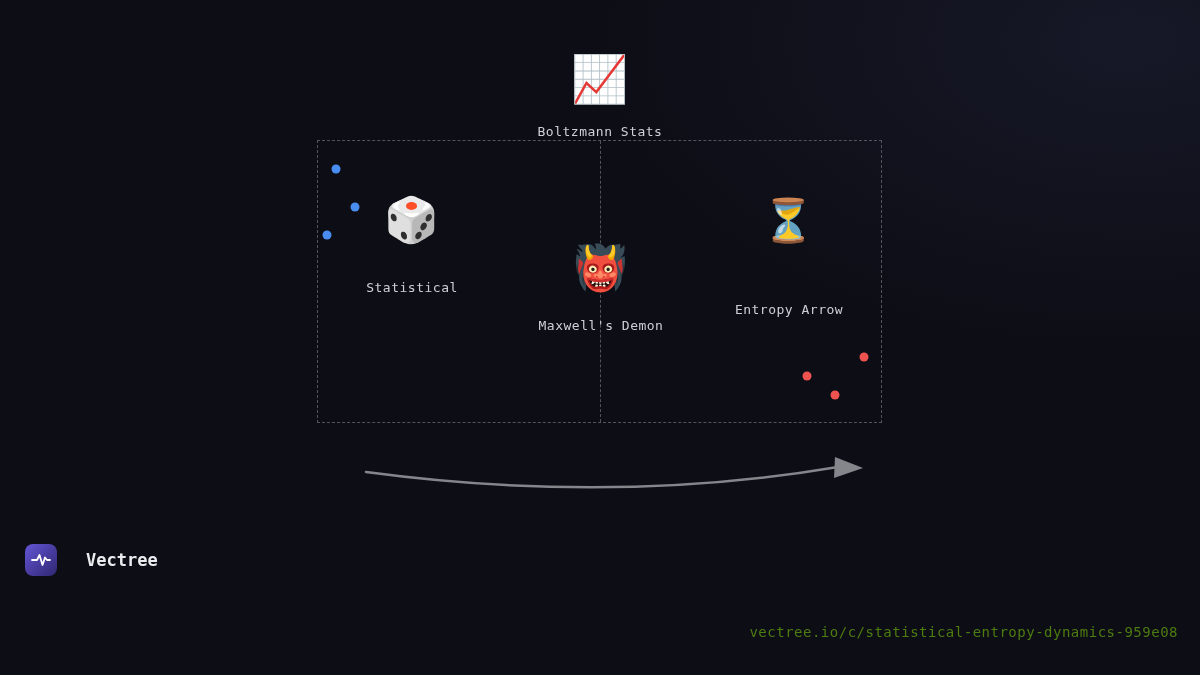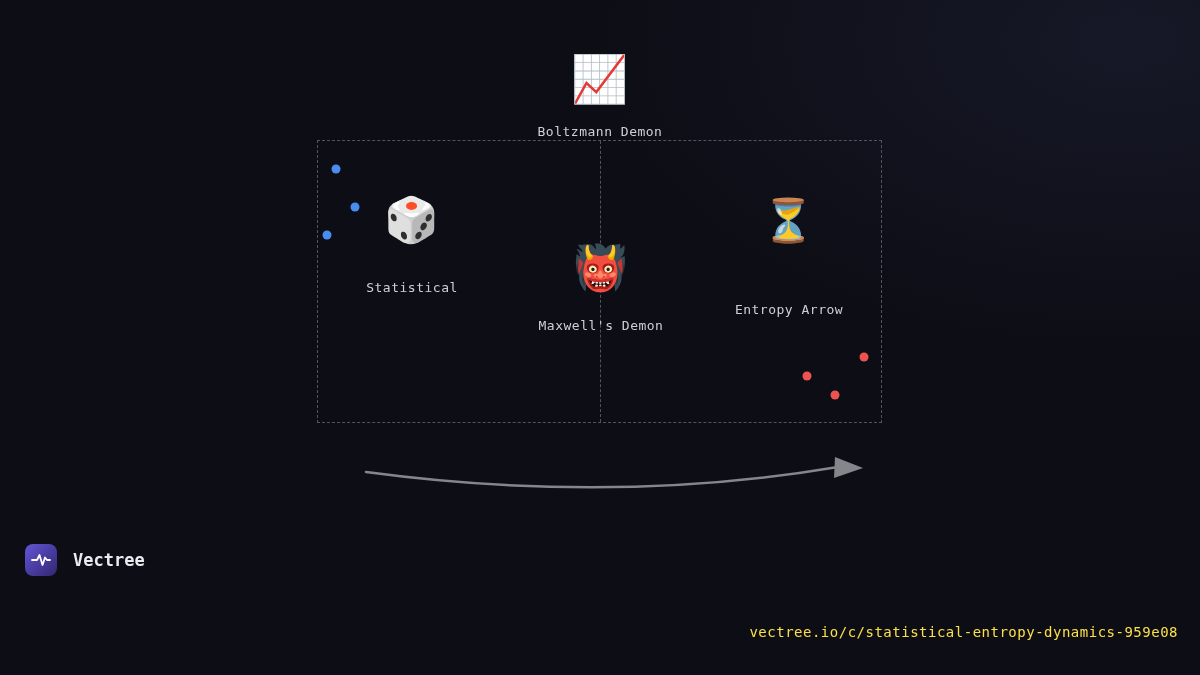--- a/index.html
+++ b/index.html
@@ -65,21 +65,21 @@
   .time-arrow-svg {
     position: absolute;
     left: 358px; top: 450px;
   }
 
   .brand-row {
     position: absolute;
     left: 25px; top: 544px;
     display: flex;
     align-items: center;
-    gap: 16px;
+    gap: 29px;
   }
   .brand-logo {
     width: 32px; height: 32px;
     border-radius: 8px;
     background: linear-gradient(135deg, #6456d6 0%, #473b9e 55%, #2f2870 100%);
     display: flex;
     align-items: center;
     justify-content: center;
   }
   .brand-name {
@@ -96,21 +96,21 @@
     font-weight: bold;
     color: #f4f4f6;
     letter-spacing: -1px;
     white-space: nowrap;
   }
 
   .page-url {
     position: absolute;
     right: 22px; top: 624px;
     font-size: 14px;
-    color: #fde047;
+    color: #4d7c0f;
     letter-spacing: 0.5px;
   }
 </style>
 </head>
 <body>
 
 <div>
 
   <div class="phase-box">
     <div class="phase-divider"></div>
@@ -120,21 +120,21 @@
       <div class="dot" style="left: 336px; top: 169px; background: rgb(74, 141, 240);"></div>
       <div class="dot" style="left: 355px; top: 207px; background: rgb(74, 141, 240);"></div>
       <div class="dot" style="left: 327px; top: 235px; background: rgb(74, 141, 240);"></div>
       <div class="dot" style="left: 864px; top: 357px; background: rgb(239, 83, 80);"></div>
       <div class="dot" style="left: 807px; top: 376px; background: rgb(239, 83, 80);"></div>
       <div class="dot" style="left: 835px; top: 395px; background: rgb(239, 83, 80);"></div>
     </div>
 
   <div class="node node-top">
     <div class="emoji">📈</div>
-    <div class="label">Boltzmann Demon</div>
+    <div class="label">Boltzmann Stats</div>
   </div>
 
   <div class="node node-left">
     <div class="emoji">🎲</div>
     <div class="label">Statistical</div>
   </div>
 
   <div class="node node-center">
     <div class="emoji">👹</div>
     <div class="label">Maxwell's Demon</div>

